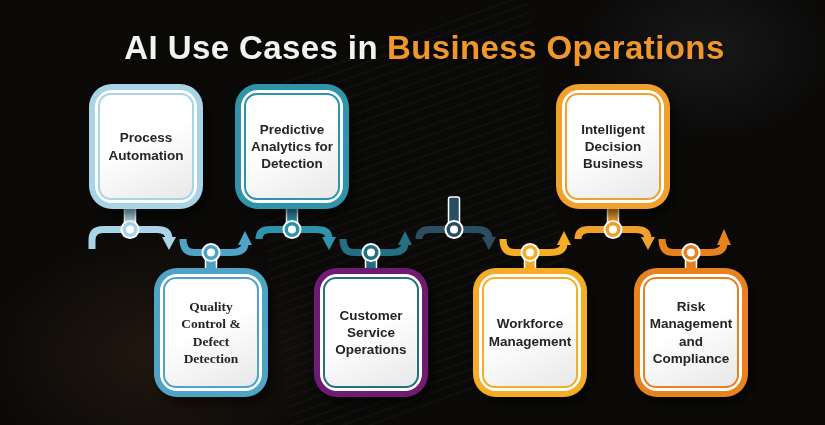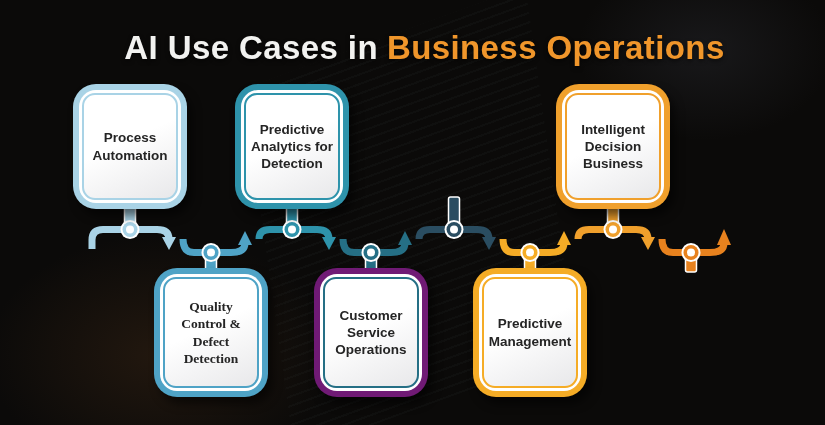--- a/index.html
+++ b/index.html
@@ -102,21 +102,21 @@
       <circle cx="530" cy="252.5" r="7.5" fill="#f5ac26"></circle>
       <circle cx="530" cy="252.5" r="4" fill="#ffffff"></circle>
       <circle cx="613" cy="229.5" r="9.5" fill="#ffffff"></circle>
       <circle cx="613" cy="229.5" r="7.5" fill="#f0a02c"></circle>
       <circle cx="613" cy="229.5" r="4" fill="#ffffff"></circle>
       <circle cx="691" cy="252.5" r="9.5" fill="#ffffff"></circle>
       <circle cx="691" cy="252.5" r="7.5" fill="#e8821e"></circle>
       <circle cx="691" cy="252.5" r="4" fill="#ffffff"></circle>
     </svg>
 
-  <div class="card top" style="left: 73px; background: rgb(169, 211, 230);">
+  <div class="card top" style="left: 89px; background: rgb(169, 211, 230);">
     <div class="card-white">
       <div class="card-inner" style="border-color: rgb(169, 211, 230); color: rgb(37, 37, 37);">Process Automation</div>
     </div>
   </div>
   <div class="card bottom" style="left: 154px; background: rgb(79, 163, 198); font-family: Liberation Serif, serif;">
     <div class="card-white">
       <div class="card-inner" style="border-color: rgb(79, 163, 198); color: rgb(37, 37, 37);">Quality Control &amp; Defect Detection</div>
     </div>
   </div>
   <div class="card top" style="left: 235px; background: rgb(46, 147, 171);">
@@ -124,21 +124,26 @@
       <div class="card-inner" style="border-color: rgb(46, 147, 171); color: rgb(37, 37, 37);">Predictive Analytics for Detection</div>
     </div>
   </div>
   <div class="card bottom" style="left: 314px; background: #701a75;">
     <div class="card-white">
       <div class="card-inner" style="border-color: rgb(37, 111, 133); color: rgb(37, 37, 37);">Customer Service Operations</div>
     </div>
   </div>
   <div class="card bottom" style="left: 473px; background: rgb(245, 172, 38);">
     <div class="card-white">
-      <div class="card-inner" style="border-color: rgb(245, 172, 38); color: rgb(37, 37, 37);">Predictive Management</div>
+      <div class="card-inner" style="border-color: rgb(245, 172, 38); color: rgb(37, 37, 37);">Workforce Management</div>
     </div>
   </div>
   <div class="card top" style="left: 556px; background: rgb(240, 160, 44);">
     <div class="card-white">
       <div class="card-inner" style="border-color: rgb(240, 160, 44); color: rgb(37, 37, 37);">Intelligent Decision Business</div>
     </div>
   </div>
+  <div class="card bottom" style="left: 634px; background: rgb(232, 130, 30);">
+    <div class="card-white">
+      <div class="card-inner" style="border-color: rgb(232, 130, 30); color: rgb(37, 37, 37);">Risk Management and Compliance</div>
+    </div>
+  </div>
 </div>
 
 </body></html>

